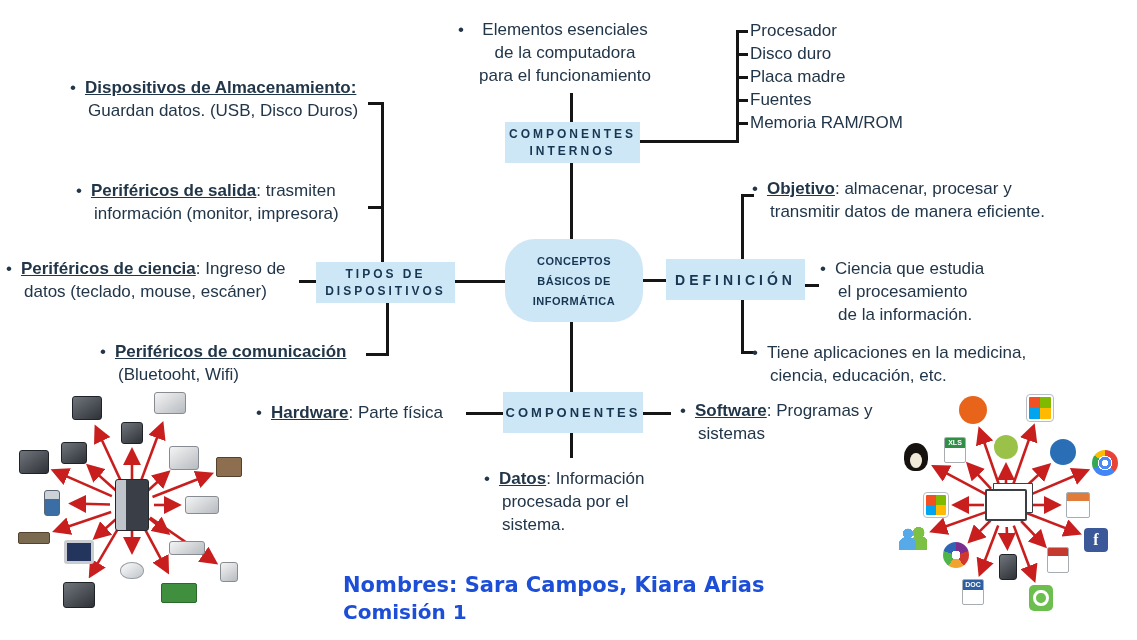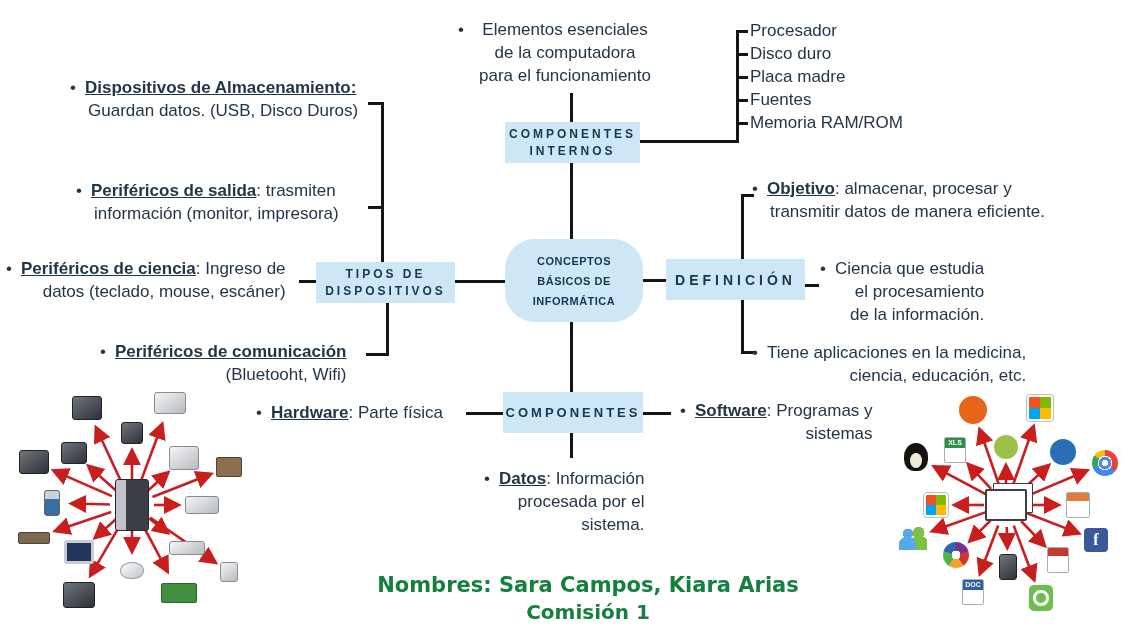--- a/index.html
+++ b/index.html
@@ -15,29 +15,29 @@
   }
   .map-box .bl{white-space:nowrap;}
   .small-label{font-size:12px;letter-spacing:3px;line-height:17px;}
   .big-label{font-size:11px;letter-spacing:.5px;line-height:20px;border-radius:30px;}
   .def-label{font-size:14px;letter-spacing:4px;}
   .comp-label{font-size:13px;letter-spacing:3px;}
   
   .ln{position:absolute;background:#151515;}
   
   .note{position:absolute;font-size:17px;line-height:23px;white-space:nowrap;}
-  .note .l2{padding-left:18px;text-align:right;}
+  .note .l2{padding-left:18px;}
   .term{font-weight:bold;text-decoration:underline;}
   .bullet{display:inline-block;margin-right:9px;}
   .top-note{position:absolute;font-size:17px;line-height:23px;text-align:center;white-space:nowrap;}
   .top-note .bullet{position:absolute;left:18px;top:0;}
   .int-list{position:absolute;font-size:17px;line-height:23px;white-space:nowrap;}
   
   .footer{
-    position:absolute;text-align:center;color:#15803d;
+    position:absolute;color:#1d4ed8;
     font-family:"DejaVu Sans",sans-serif;font-weight:bold;
   }
   .footer .f1{font-size:21px;line-height:27px;}
   .footer .f2{font-size:20px;line-height:26px;}
   
   .cluster{position:absolute;}
   .cluster svg{position:absolute;left:0;top:0;}
   .cicon{
     position:absolute;box-sizing:border-box;display:flex;align-items:center;justify-content:center;
     font-family:"Liberation Sans",sans-serif;font-weight:bold;font-size:7px;overflow:hidden;

